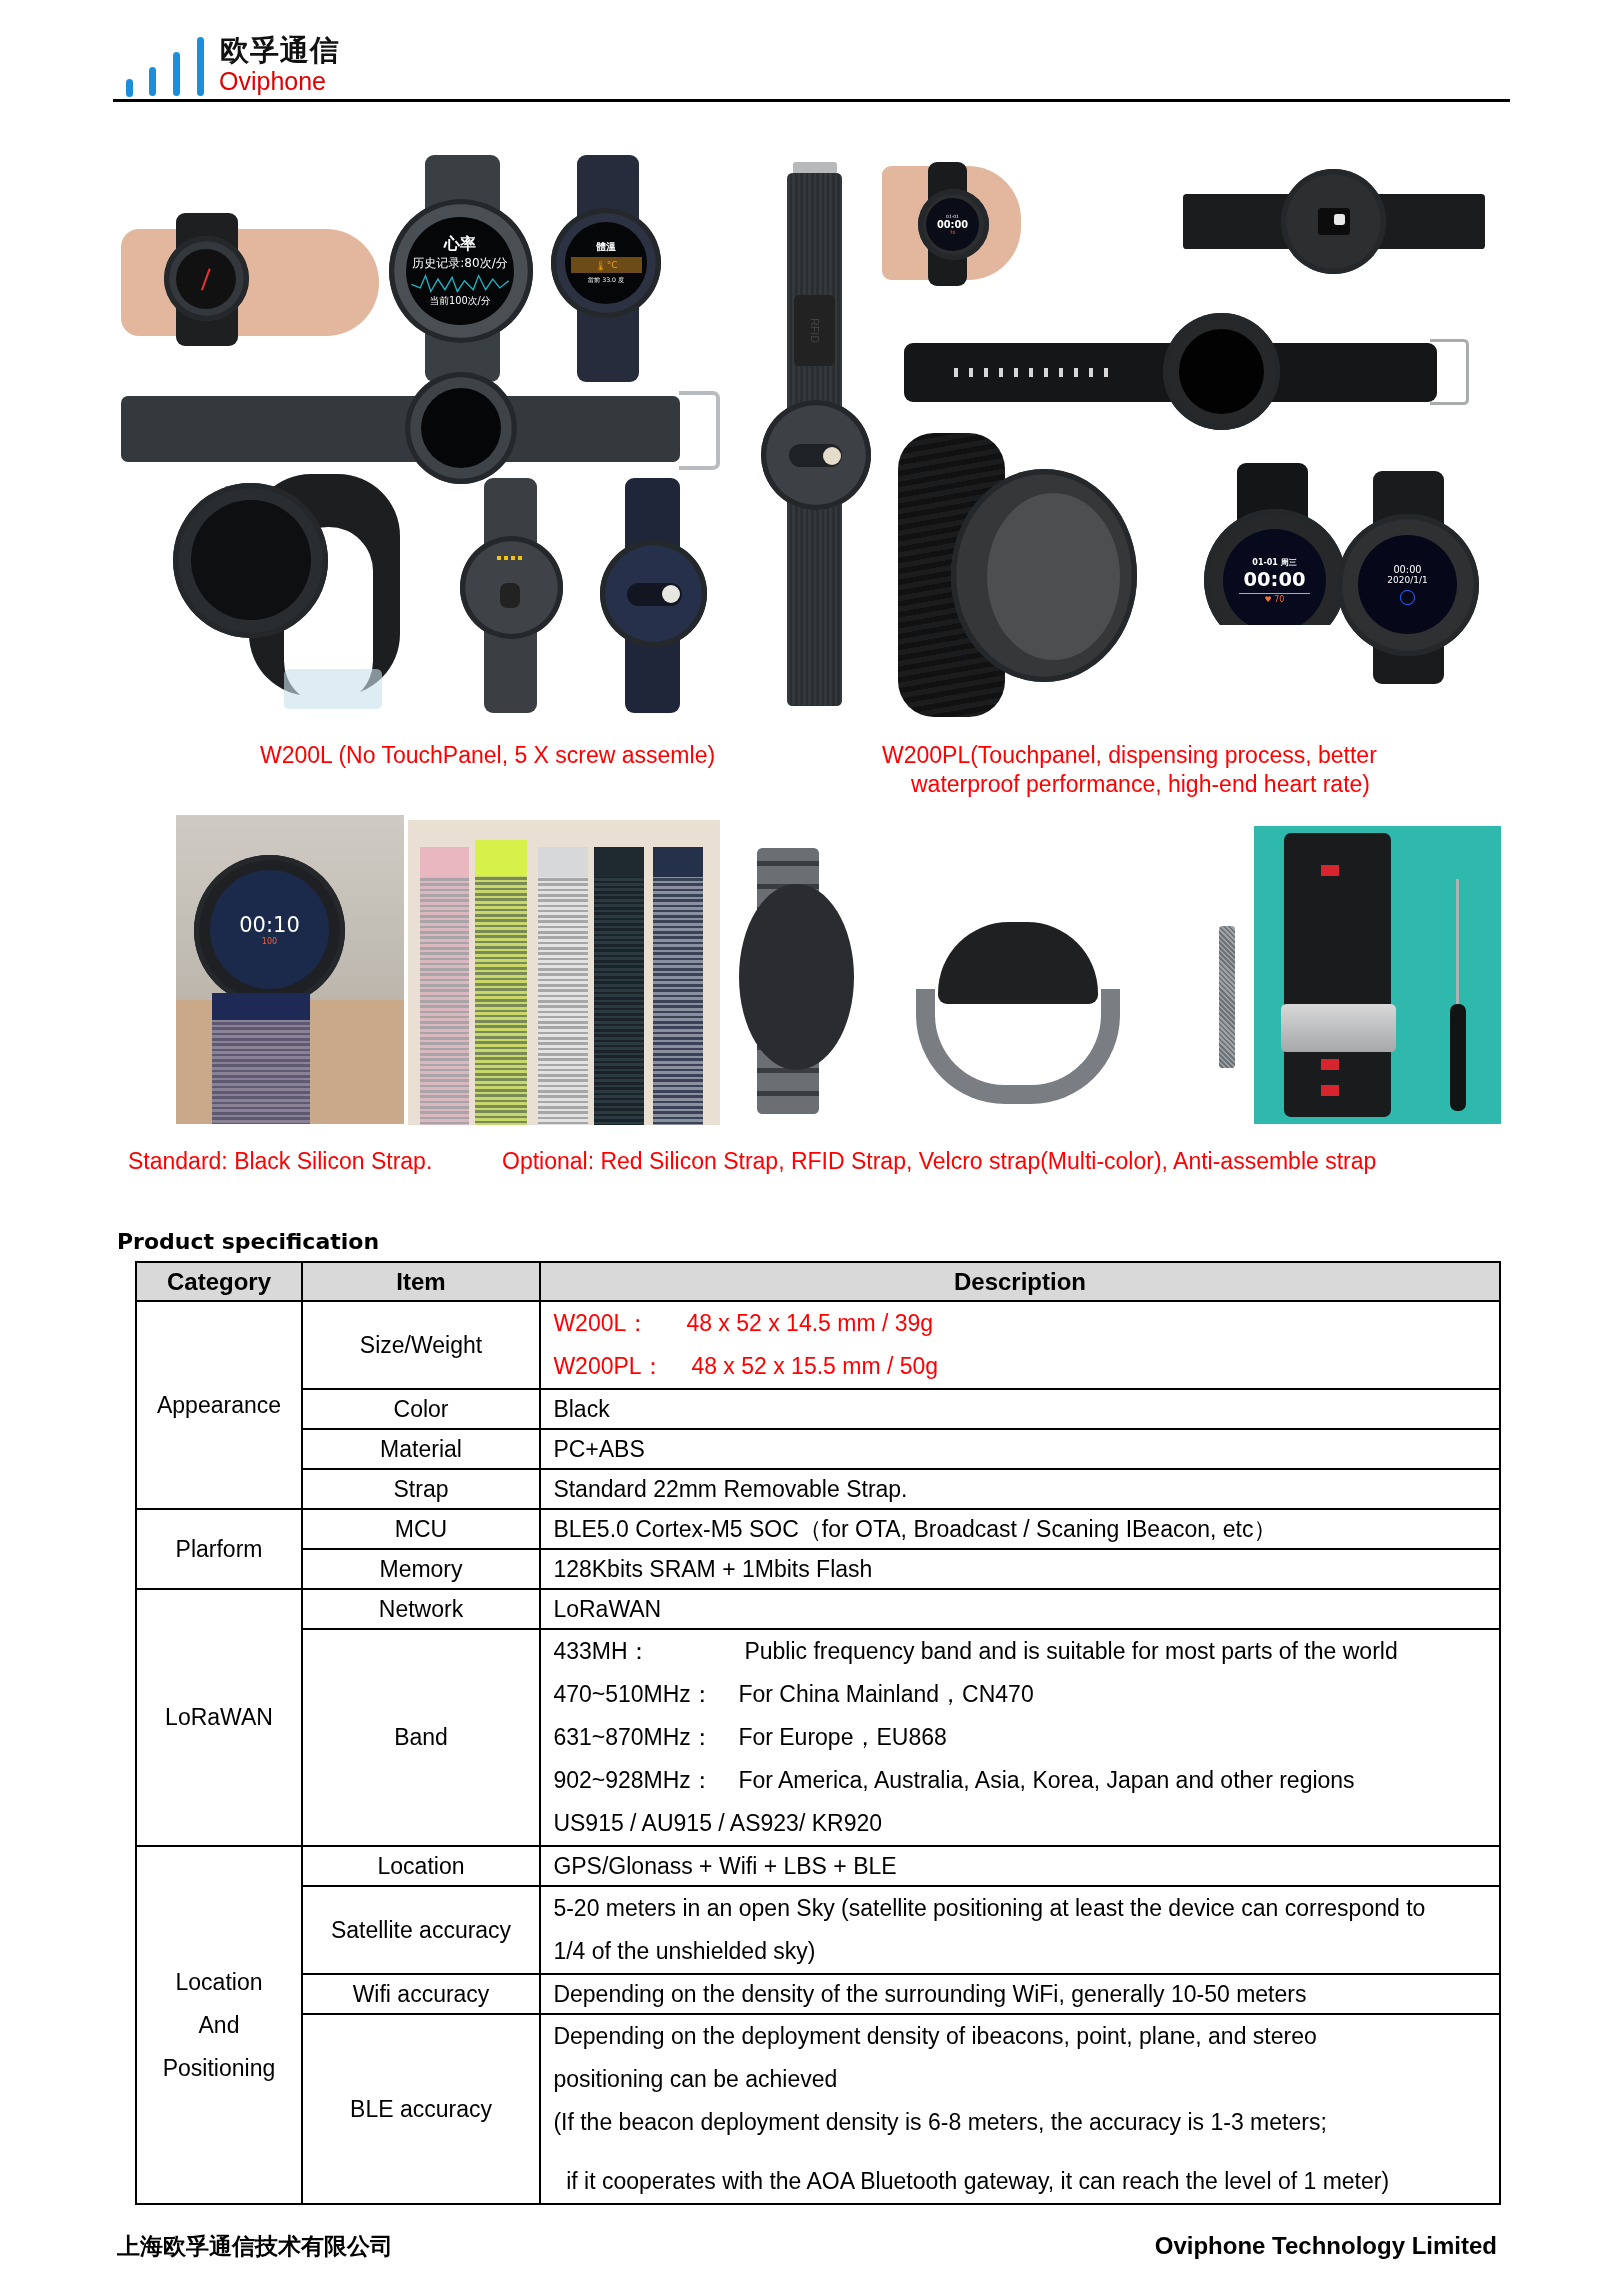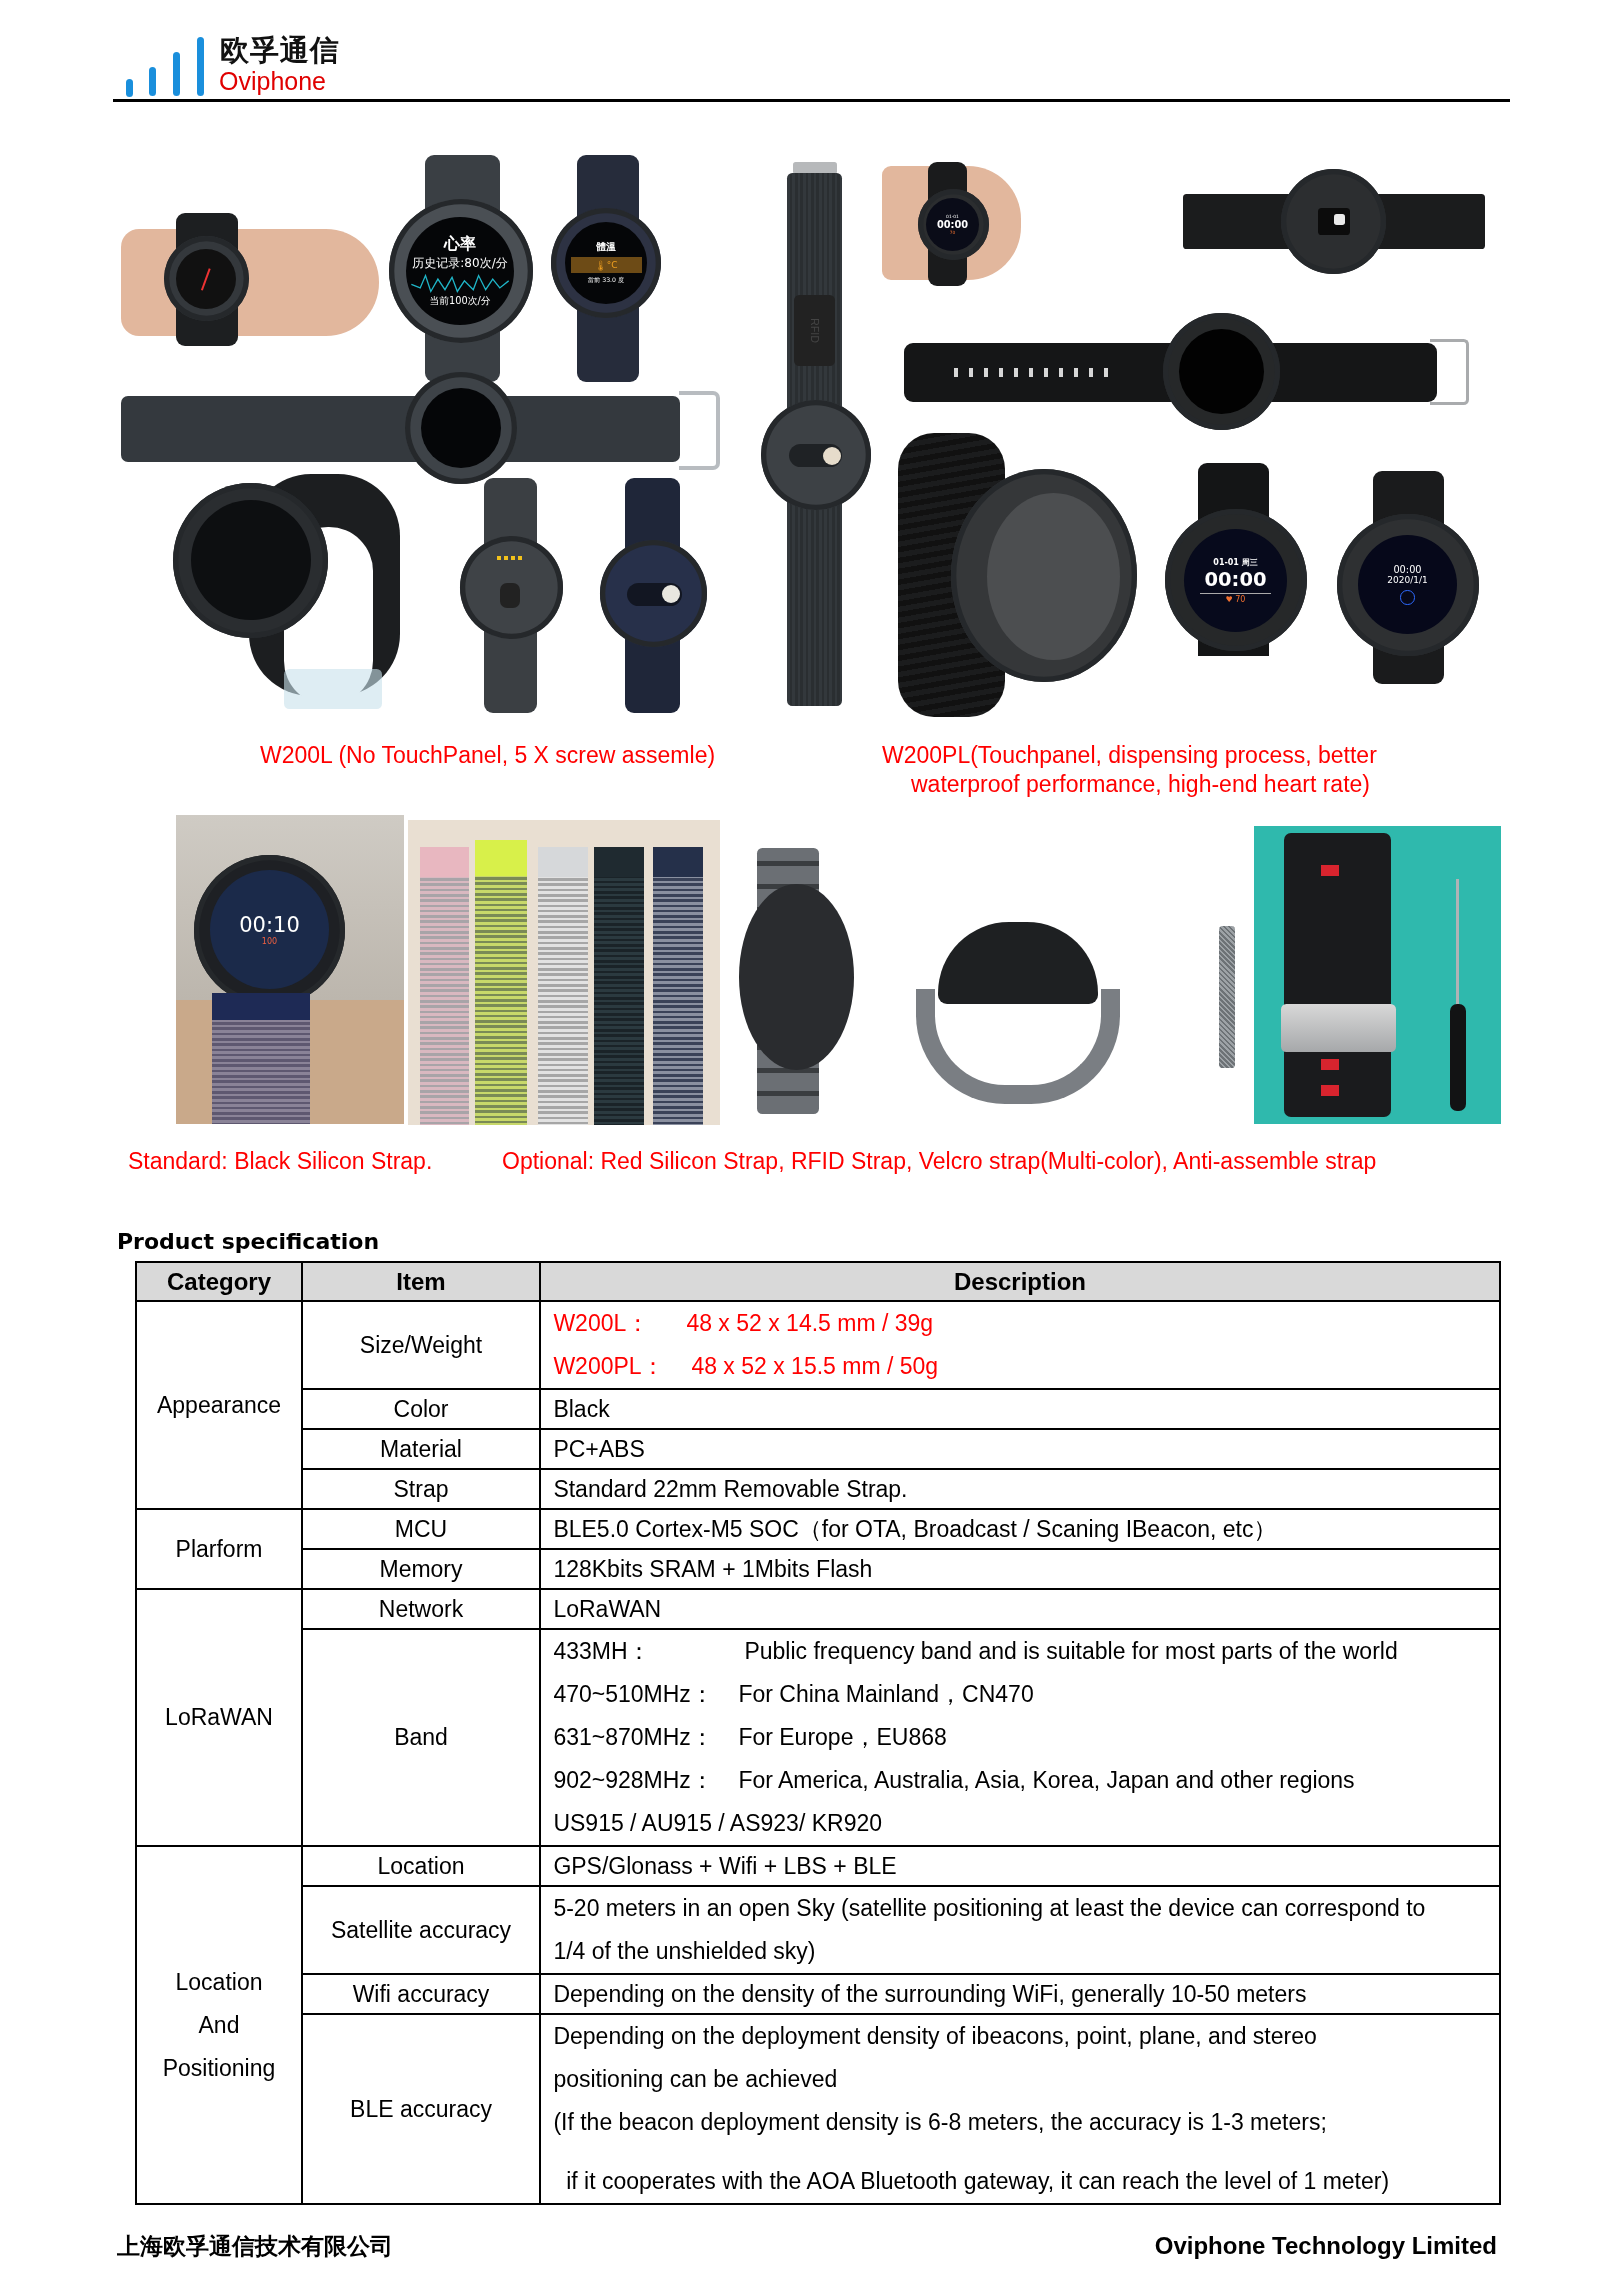--- a/index.html
+++ b/index.html
@@ -155,21 +155,21 @@
     <div class="case" style="left:266px;top:3.6px;width:117px;height:117px;background:#262829;"></div>
     <div class="screen" style="left:282px;top:19.5px;width:85px;height:85px;background:#020202;"></div>
   </div>
 
   <div class="photo" style="left:889px;top:433px;width:250px;height:287px;">
     <div class="strap" style="left:9px;top:0;width:107px;height:284px;background:repeating-linear-gradient(170deg,#1b1c1d 0 5.3px,#111 5.3px 10.7px);border-radius:36px;"></div>
     <div class="case" style="left:62px;top:36px;width:186px;height:213px;background:#353739;"></div>
     <div class="abs" style="left:98px;top:60px;width:133px;height:167px;border-radius:50%;background:#4c4e50;"></div>
   </div>
 
-  <div class="photo" style="left:1161px;top:463px;width:150px;height:193px;">
+  <div class="photo" style="left:1200px;top:463px;width:150px;height:162px;">
     <div class="strap" style="left:37px;top:0;width:71px;height:221px;background:#141516;"></div>
     <div class="case" style="left:3.6px;top:46px;width:142px;height:142px;background:#262829;"></div>
     <div class="screen" style="left:23px;top:66px;width:103px;height:103px;background:#070a1c;">
       <span style="font-size:8px;font-weight:bold;">01-01 周三</span>
       <span style="font-size:19.5px;font-weight:bold;">00:00</span>
       <div style="width:71px;height:0.9px;background:#aaa;margin:1.8px 0;"></div>
       <span style="font-size:8px;color:#f07030;text-align:center;">♥ <span>70</span></span>
     </div>
   </div>
 

